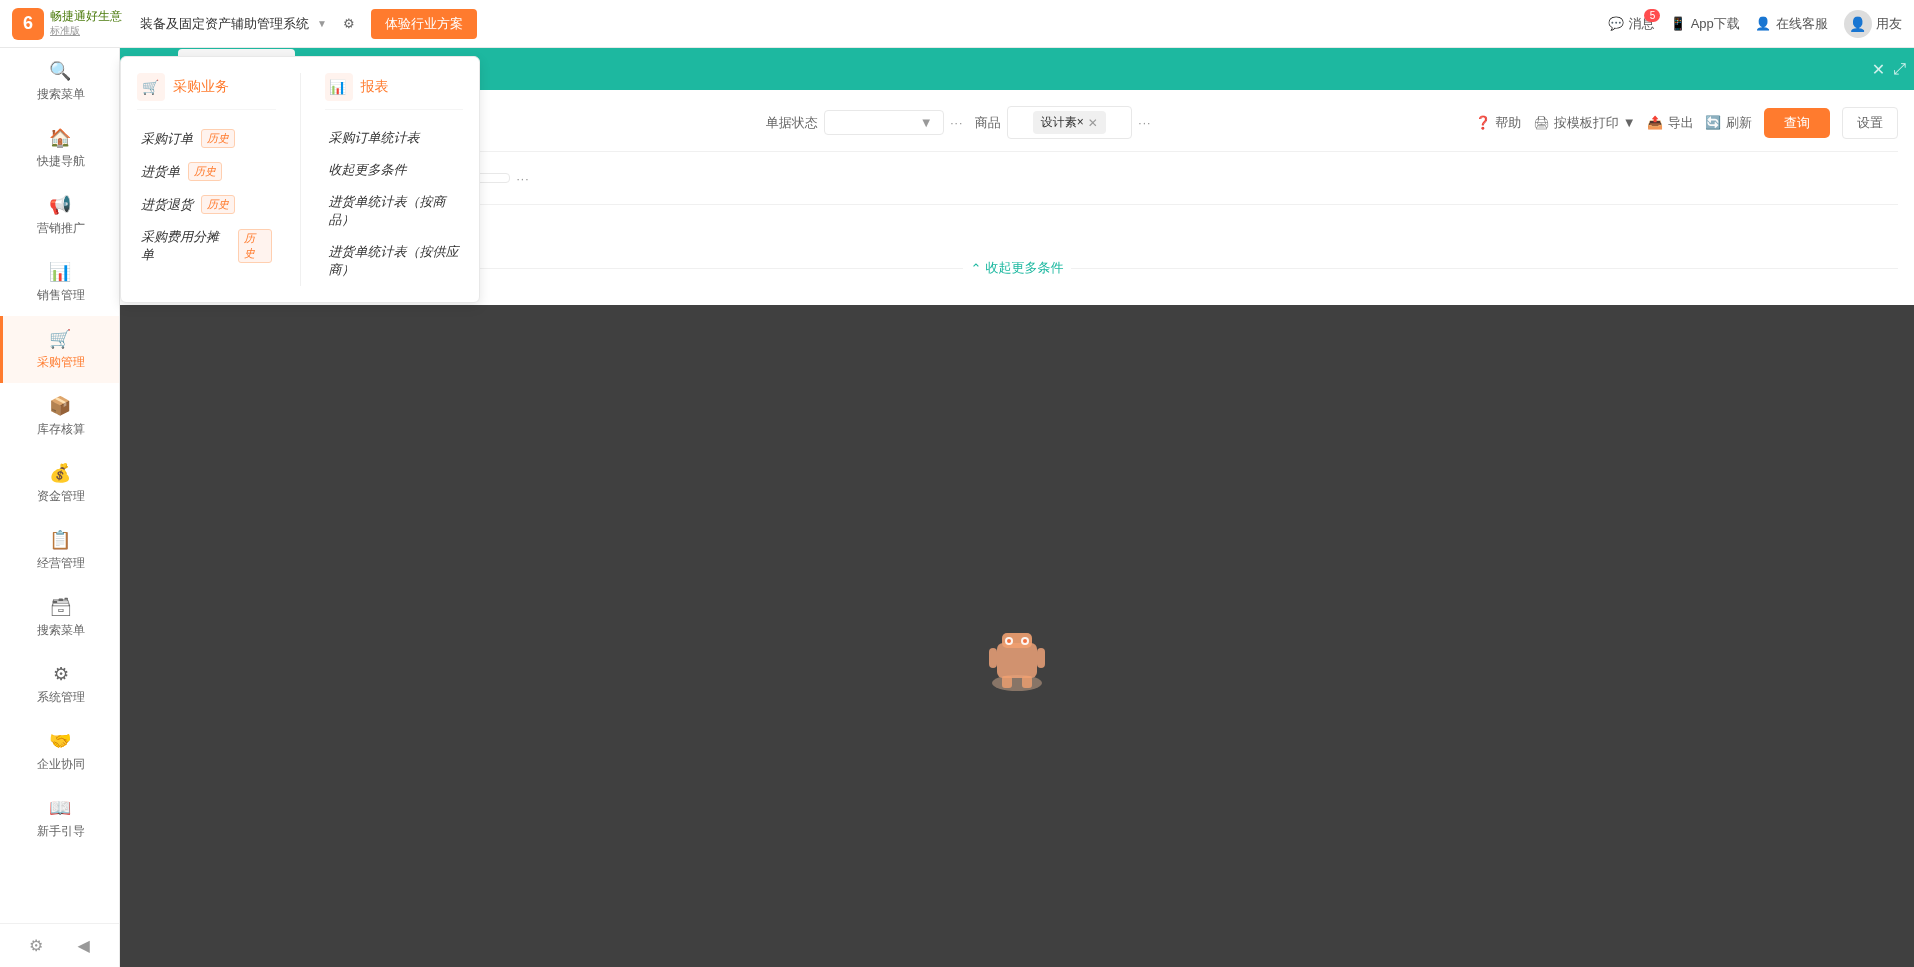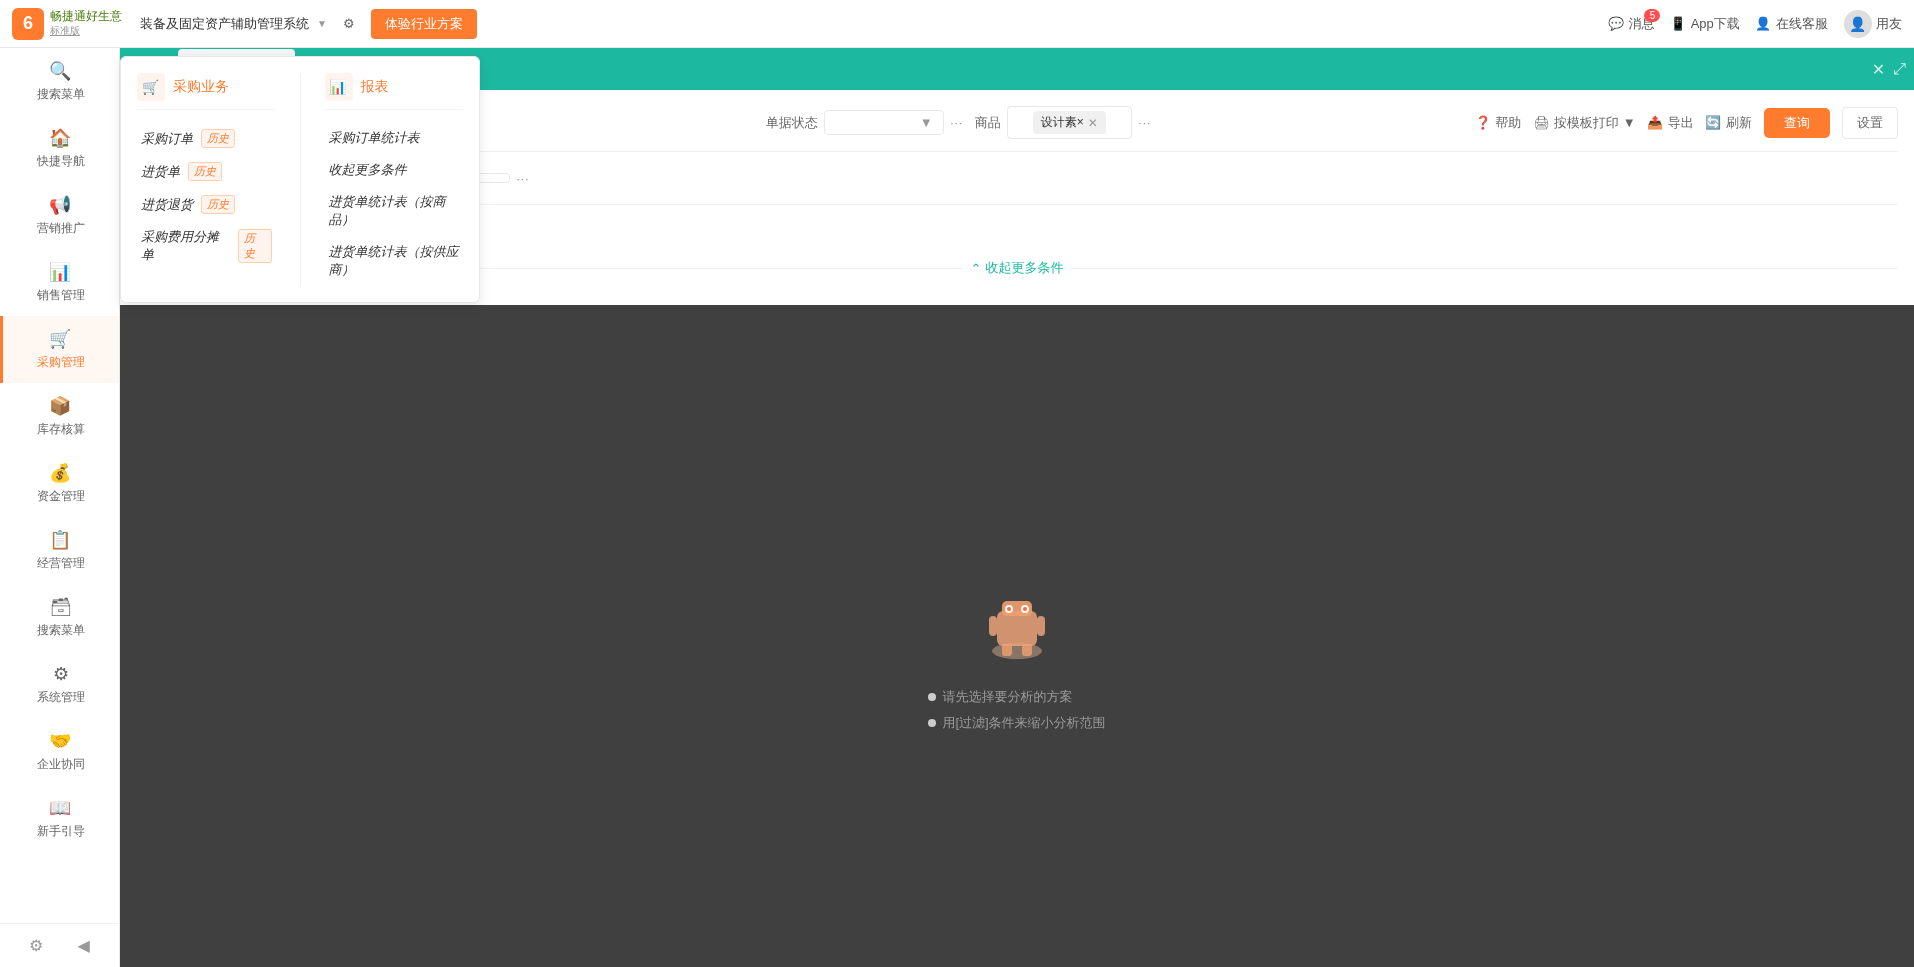--- a/index.html
+++ b/index.html
@@ -298,30 +298,20 @@
             <circle cx="42" cy="33" r="4" fill="white" opacity="0.9"></circle>
             <circle cx="58" cy="33" r="4" fill="white" opacity="0.9"></circle>
             <circle cx="42" cy="33" r="2" fill="#f07040"></circle>
             <circle cx="58" cy="33" r="2" fill="#f07040"></circle>
             <rect x="22" y="40" width="8" height="20" rx="4" fill="#f5a67a" opacity="0.8"></rect>
             <rect x="70" y="40" width="8" height="20" rx="4" fill="#f5a67a" opacity="0.8"></rect>
             <rect x="35" y="68" width="10" height="12" rx="3" fill="#f0a070" opacity="0.8"></rect>
             <rect x="55" y="68" width="10" height="12" rx="3" fill="#f0a070" opacity="0.8"></rect>
           </svg>
         </div>
-        <div>
-          <div class="empty-text-item">
-            <div class="empty-dot"></div>
-            <span class="empty-text">请先选择要分析的方案</span>
-          </div>
-          <div class="empty-text-item">
-            <div class="empty-dot"></div>
-            <span class="empty-text">用[过滤]条件来缩小分析范围</span>
-          </div>
-        </div>
       </div>
 
     </div>
 
   </div>
 
 </div>
 
 <div class="dropdown-menu">
   <div class="dropdown-cols">

